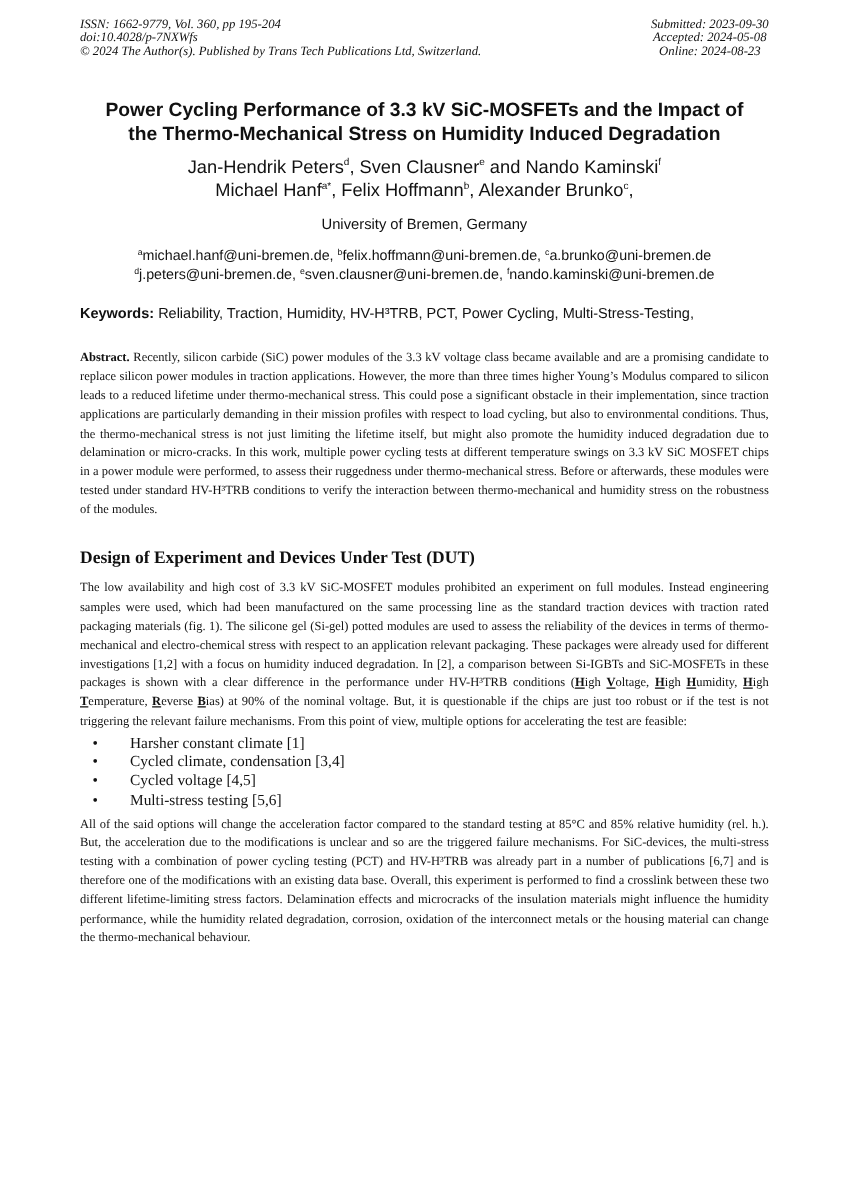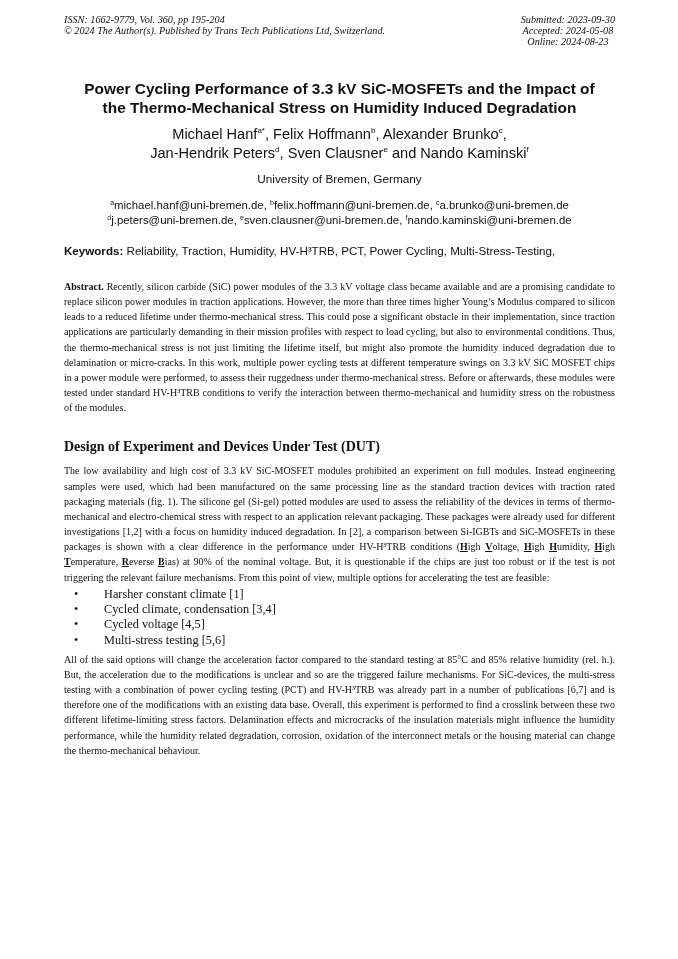--- a/index.html
+++ b/index.html
@@ -27,40 +27,41 @@
   u b, b u { font-weight: bold; }
 </style>
 </head>
 <body>
 
 <div class="page">
 
   <div class="hdr">
     <div class="hdr-left">
       <div>ISSN: 1662-9779, Vol. 360, pp 195-204</div>
+      <div>doi:10.4028/p-7NXWfs</div>
       <div>© 2024 The Author(s). Published by Trans Tech Publications Ltd, Switzerland.</div>
     </div>
     <div class="hdr-right">
       <div>Submitted: 2023-09-30</div>
       <div>Accepted: 2024-05-08</div>
       <div>Online: 2024-08-23</div>
     </div>
   </div>
 
   <div class="title">
     <div>Power Cycling Performance of 3.3 kV SiC-MOSFETs and the Impact of</div>
     <div>the Thermo-Mechanical Stress on Humidity Induced Degradation</div>
   </div>
 
   <div class="authors">
     <div>
-      <span>Michael Hanf</span><sup>a*</sup><span>, </span><span>Felix Hoffmann</span><sup>b</sup><span>, </span><span>Alexander Brunko</span><sup>c</sup><span>,</span>
+      <span>Jan-Hendrik Peters</span><sup>d</sup><span>, </span><span>Sven Clausner</span><sup>e</sup><span> and </span><span>Nando Kaminski</span><sup>f</sup>
     </div>
     <div>
-      <span>Jan-Hendrik Peters</span><sup>d</sup><span>, </span><span>Sven Clausner</span><sup>e</sup><span> and </span><span>Nando Kaminski</span><sup>f</sup>
+      <span>Michael Hanf</span><sup>a*</sup><span>, </span><span>Felix Hoffmann</span><sup>b</sup><span>, </span><span>Alexander Brunko</span><sup>c</sup><span>,</span>
     </div>
   </div>
 
   <div class="affil">University of Bremen, Germany</div>
 
   <div class="emails">
     <div>
       <sup>a</sup><span>michael.hanf@uni-bremen.de</span><span>, </span><sup>b</sup><span>felix.hoffmann@uni-bremen.de</span><span>, </span><sup>c</sup><span>a.brunko@uni-bremen.de</span>
     </div>
     <div>

